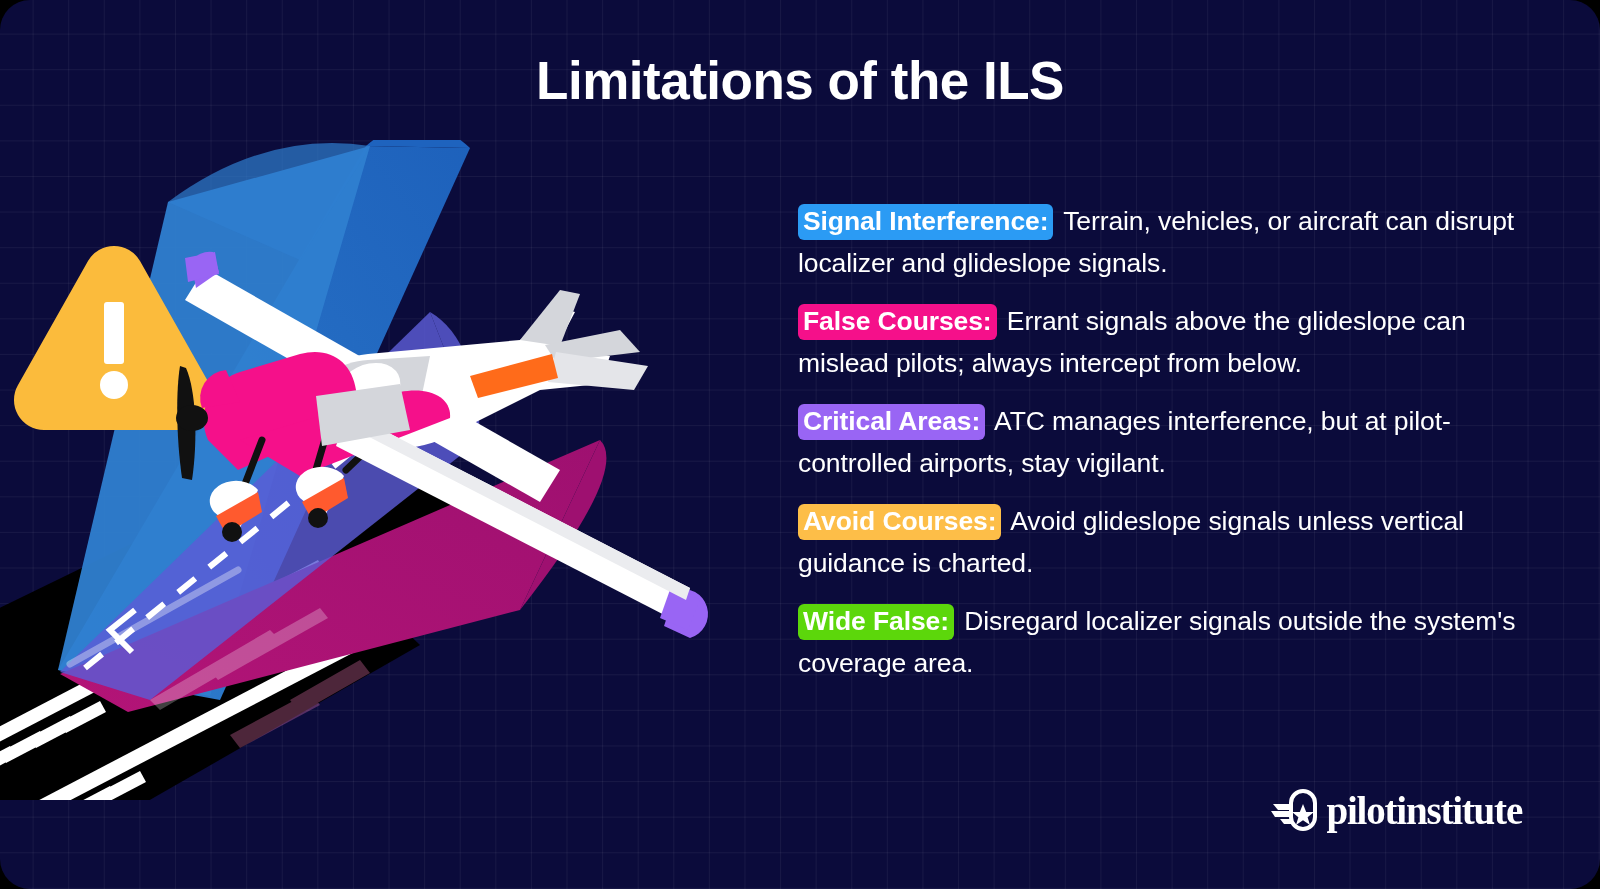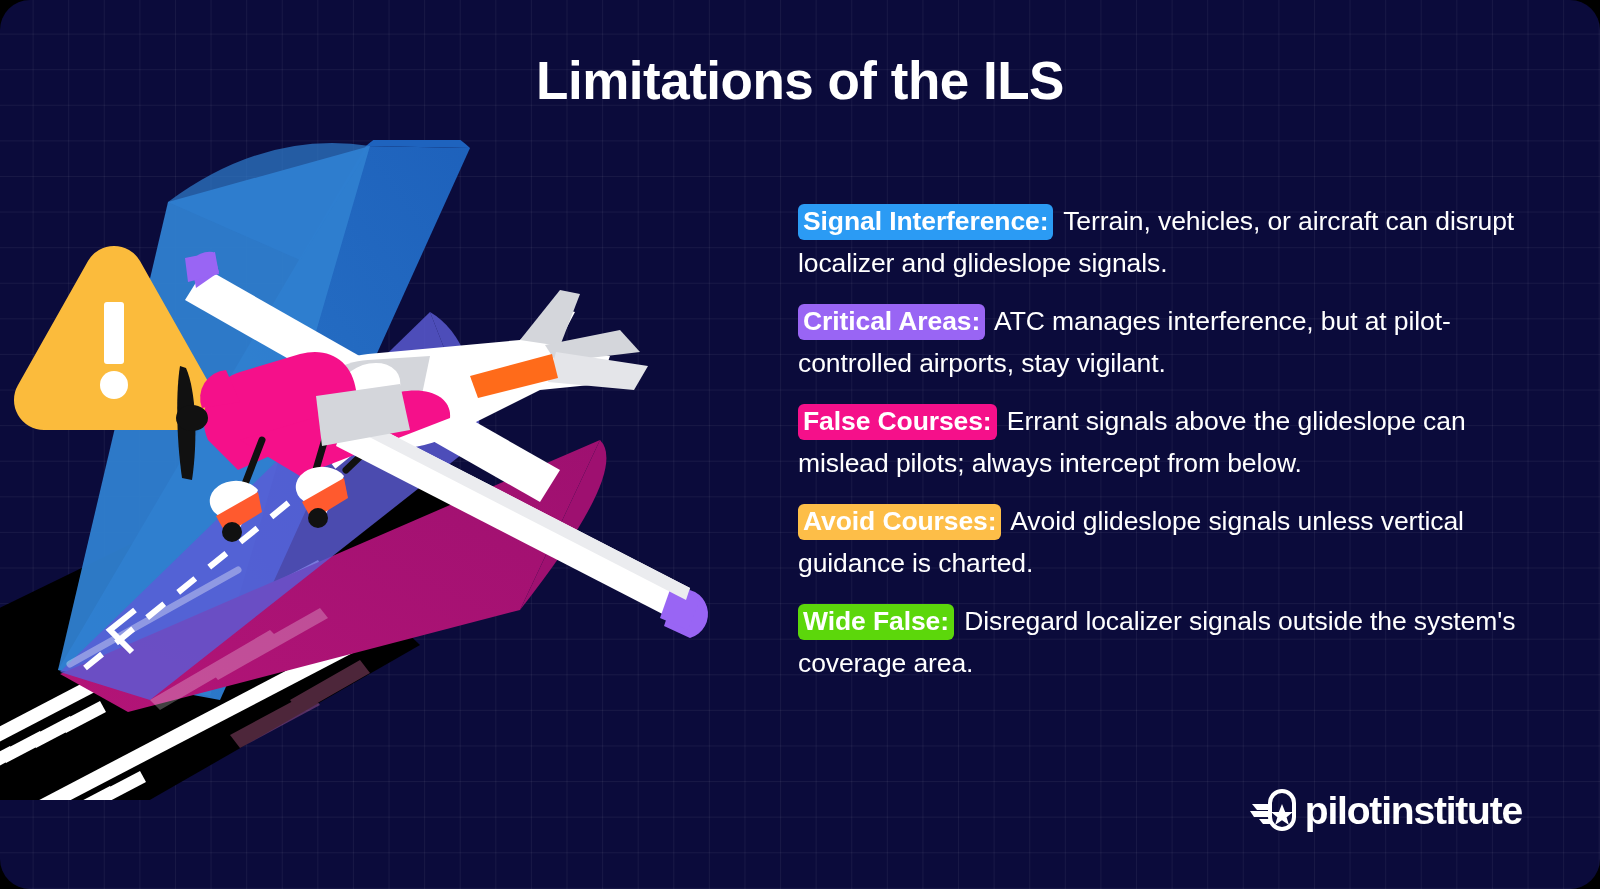--- a/index.html
+++ b/index.html
@@ -94,20 +94,21 @@
 
   
   .logo {
     position: absolute;
     right: 78px;
     bottom: 56px;
     display: flex;
     align-items: center;
     gap: 3px;
     z-index: 7;
+    font-family: Liberation Serif, serif;
   }
   .logo-mark { width: 52px; height: 46px; display: block; }
   .logo-text {
     color: #FFFFFF;
     font-size: 39px;
     font-weight: bold;
     letter-spacing: -1.2px;
     line-height: 1;
   }
 </style>
@@ -278,25 +279,25 @@
     </svg>
   </div>
 
   <div class="bullets">
 
     <div class="bullet">
       <span class="tag tag-blue">Signal Interference:</span><span class="body-text"> Terrain, vehicles, or aircraft can disrupt localizer and glideslope signals.</span>
     </div>
 
     <div class="bullet">
+      <span class="tag tag-pink">False Courses:</span><span class="body-text"> Errant signals above the glideslope can mislead pilots; always intercept from below.</span>
+    </div>
+
+    <div class="bullet">
       <span class="tag tag-purple">Critical Areas:</span><span class="body-text"> ATC manages interference, but at pilot-controlled airports, stay vigilant.</span>
-    </div>
-
-    <div class="bullet">
-      <span class="tag tag-pink">False Courses:</span><span class="body-text"> Errant signals above the glideslope can mislead pilots; always intercept from below.</span>
     </div>
 
     <div class="bullet">
       <span class="tag tag-amber">Avoid Courses:</span><span class="body-text"> Avoid glideslope signals unless vertical guidance is charted.</span>
     </div>
 
     <div class="bullet">
       <span class="tag tag-green">Wide False:</span><span class="body-text"> Disregard localizer signals outside the system's coverage area.</span>
     </div>
 

